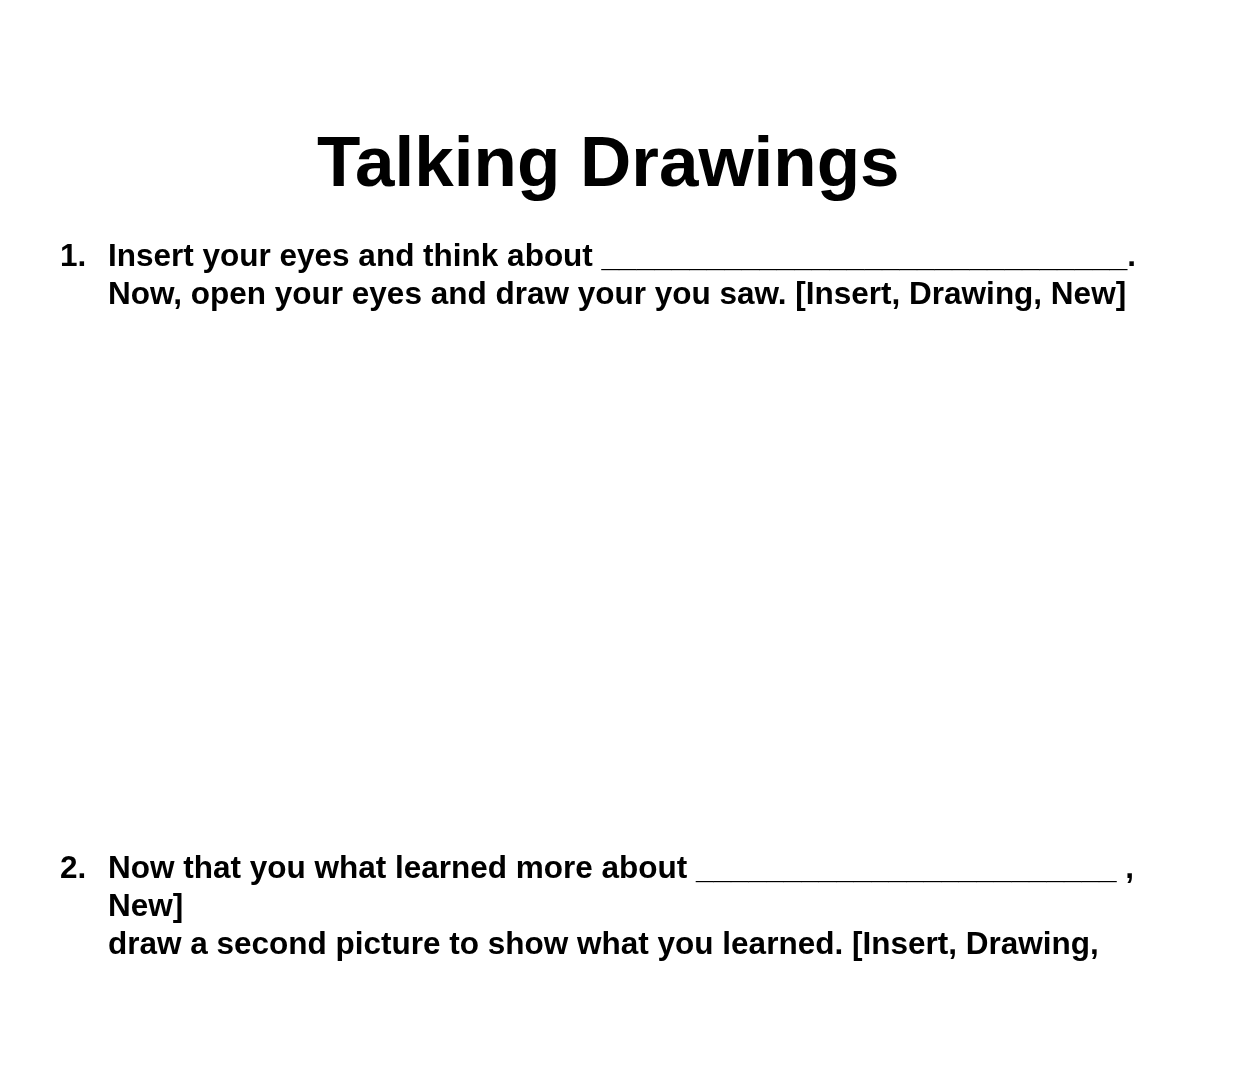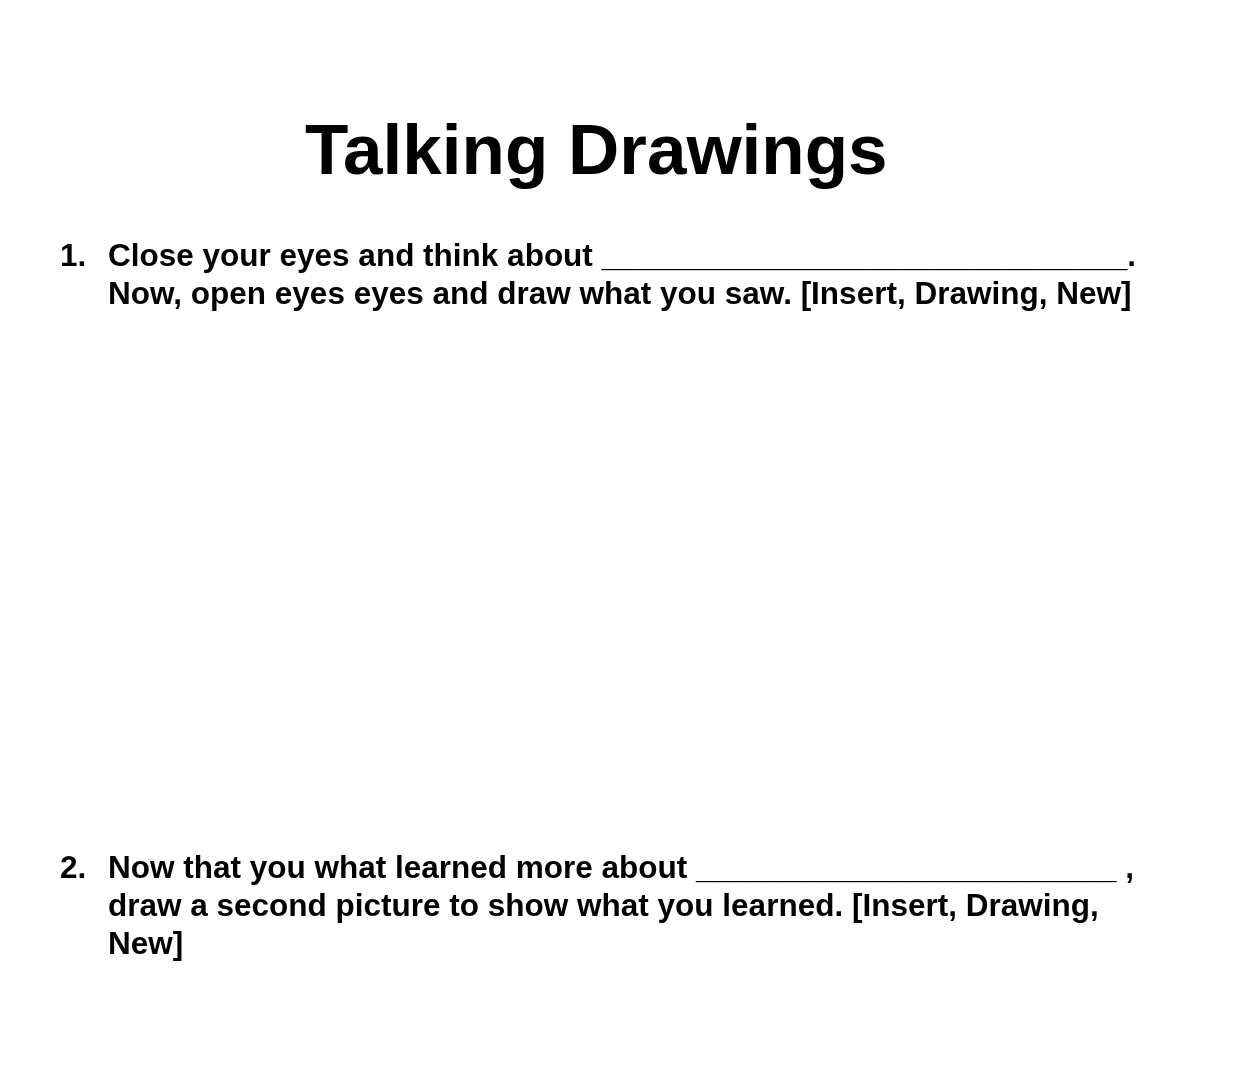--- a/index.html
+++ b/index.html
@@ -16,21 +16,21 @@
       color: #000000;
     }
     .title {
       position: absolute;
       left: 305px;
       top: 108px;
       font-size: 71px;
       font-weight: bold;
       line-height: 84px;
       white-space: nowrap;
-      margin: 0;
+      margin: 12px;
     }
     .item {
       position: absolute;
       left: 60px;
       width: 1120px;
       font-size: 31.5px;
       font-weight: bold;
       line-height: 38px;
     }
     .item .num {
@@ -49,25 +49,25 @@
     .item-2 { top: 848px; }
   </style>
 </head>
 <body>
 
 <h1 class="title">Talking Drawings</h1>
 
 <div class="item item-1">
   <span class="num">1.</span>
   <div class="body">
-    <span class="line">Close your eyes and think about ______________________________.</span>
-    <span class="line">Now, open eyes eyes and draw what you saw.  [Insert, Drawing, New]</span>
+    <span class="line">Insert your eyes and think about ______________________________.</span>
+    <span class="line">Now, open your eyes and draw your you saw.  [Insert, Drawing, New]</span>
   </div>
 </div>
 
 <div class="item item-2">
   <span class="num">2.</span>
   <div class="body">
     <span class="line">Now that you what learned more about ________________________ ,</span>
+    <span class="line">New]</span>
     <span class="line">draw a second picture to show what you learned.  [Insert, Drawing,</span>
-    <span class="line">New]</span>
   </div>
 </div>
 
 </body></html>

